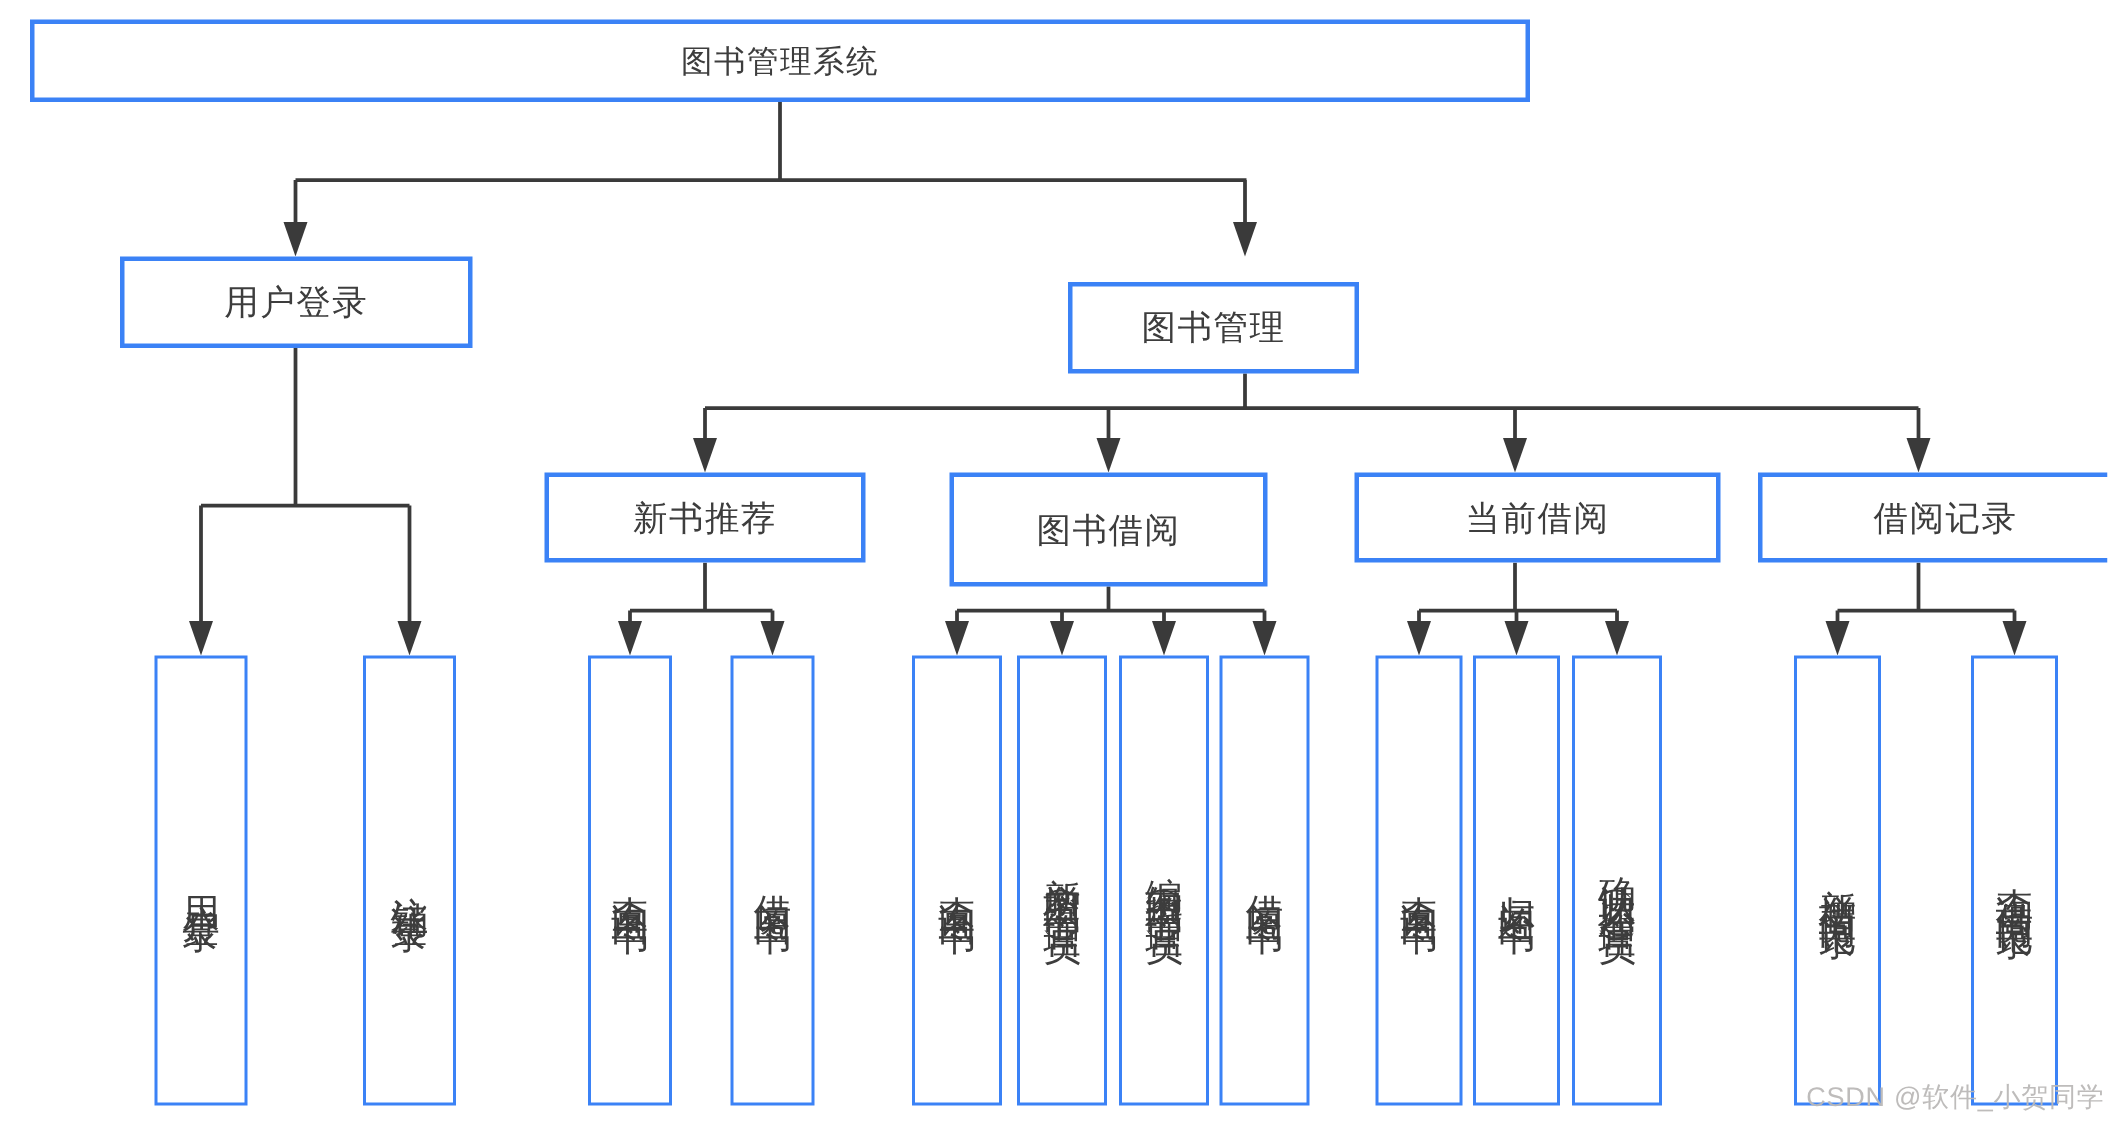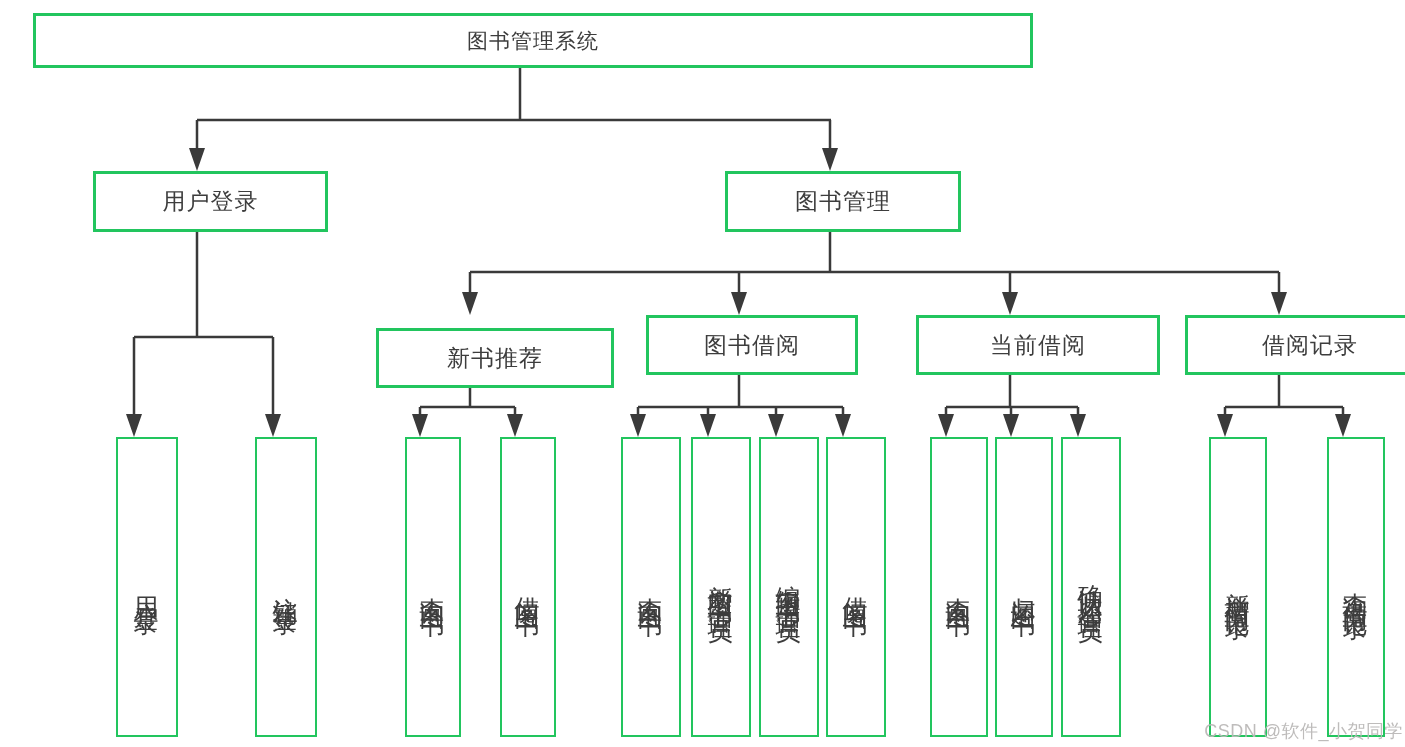--- a/index.html
+++ b/index.html
@@ -8,24 +8,23 @@
     width:1405px; height:747px;
     background:#ffffff;
     font-family:"Liberation Sans", sans-serif;
     overflow:hidden;
   }
   .connectors { position:absolute; left:0; top:0; width:1405px; height:747px; }
   .node {
     position:absolute;
     box-sizing:border-box;
     background:#ffffff;
-    border:3px solid #22c55e;
+    border:3px solid #3b82f6;
     display:flex; align-items:center; justify-content:center;
     color:#3d3d3d;
-    margin-left:13px;
   }
   .node.head .lbl { font-size:23px; letter-spacing:1px; }
   .node.root .lbl { font-size:21px; letter-spacing:1px; }
   .node.leaf { border-width:2px; }
   .node.leaf .vtext {
     writing-mode:vertical-rl;
     text-orientation:mixed;
     white-space:nowrap;
     font-size:25px;
     letter-spacing:5px;
@@ -76,28 +75,28 @@
     </g>
   </svg>
 
   <div class="node root" style="left:20px;top:13px;width:1000px;height:55px">
     <span class="lbl">图书管理系统</span>
   </div>
 
   <div class="node head" style="left:80px;top:171px;width:235px;height:61px">
     <span class="lbl">用户登录</span>
   </div>
-  <div class="node head" style="left:712px;top:171px;width:236px;height:61px">
+  <div class="node head" style="left:712px;top:188px;width:194px;height:61px">
     <span class="lbl">图书管理</span>
   </div>
 
-  <div class="node head" style="left:363px;top:328px;width:238px;height:60px">
+  <div class="node head" style="left:363px;top:315px;width:214px;height:60px">
     <span class="lbl">新书推荐</span>
   </div>
-  <div class="node head" style="left:633px;top:315px;width:212px;height:60px">
+  <div class="node head" style="left:633px;top:315px;width:212px;height:76px">
     <span class="lbl">图书借阅</span>
   </div>
   <div class="node head" style="left:903px;top:315px;width:244px;height:60px">
     <span class="lbl">当前借阅</span>
   </div>
   <div class="node head" style="left:1172px;top:315px;width:250px;height:60px">
     <span class="lbl">借阅记录</span>
   </div>
 
   <div class="node leaf" style="left:103px;top:437px;width:62px;height:300px">

